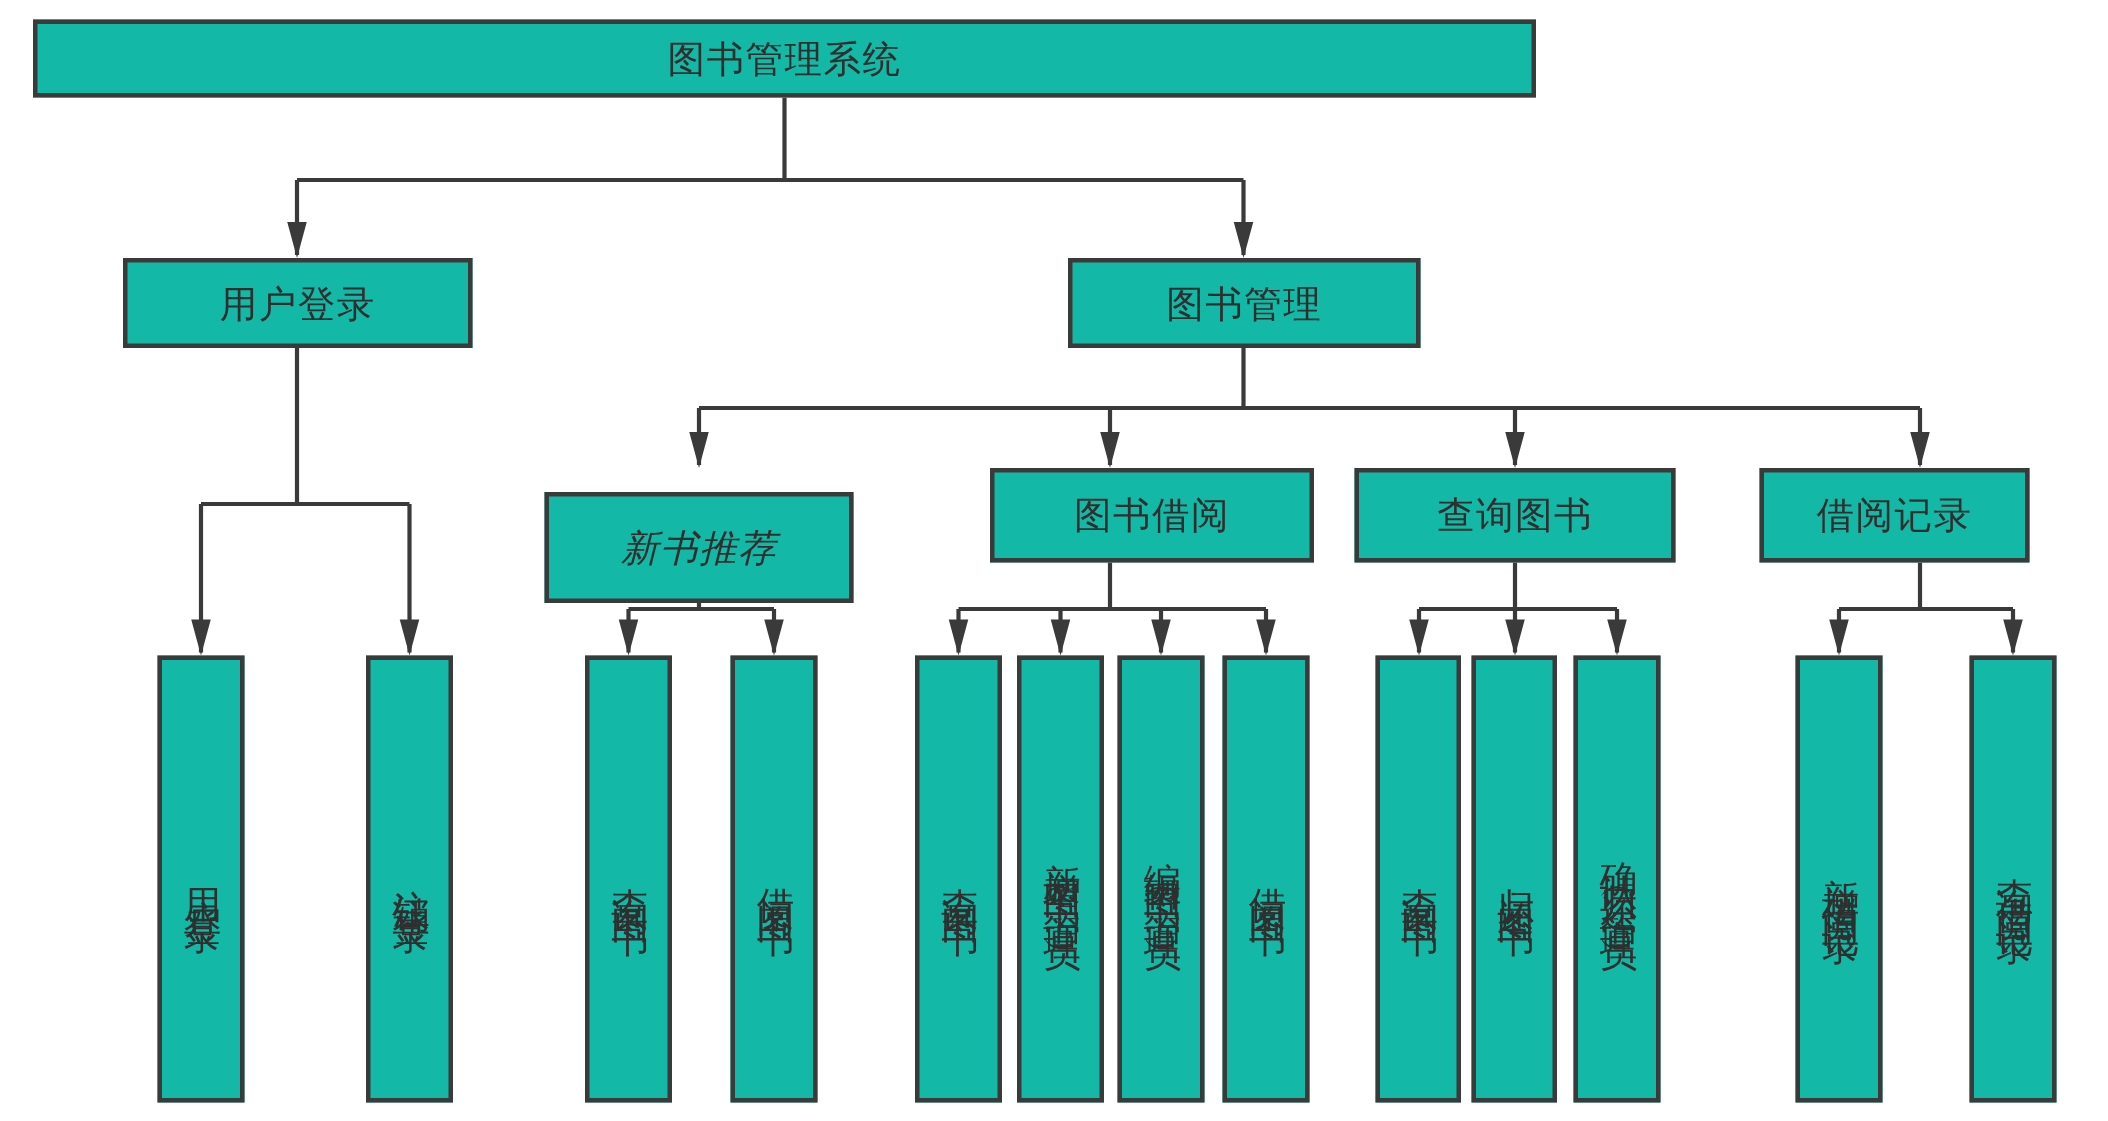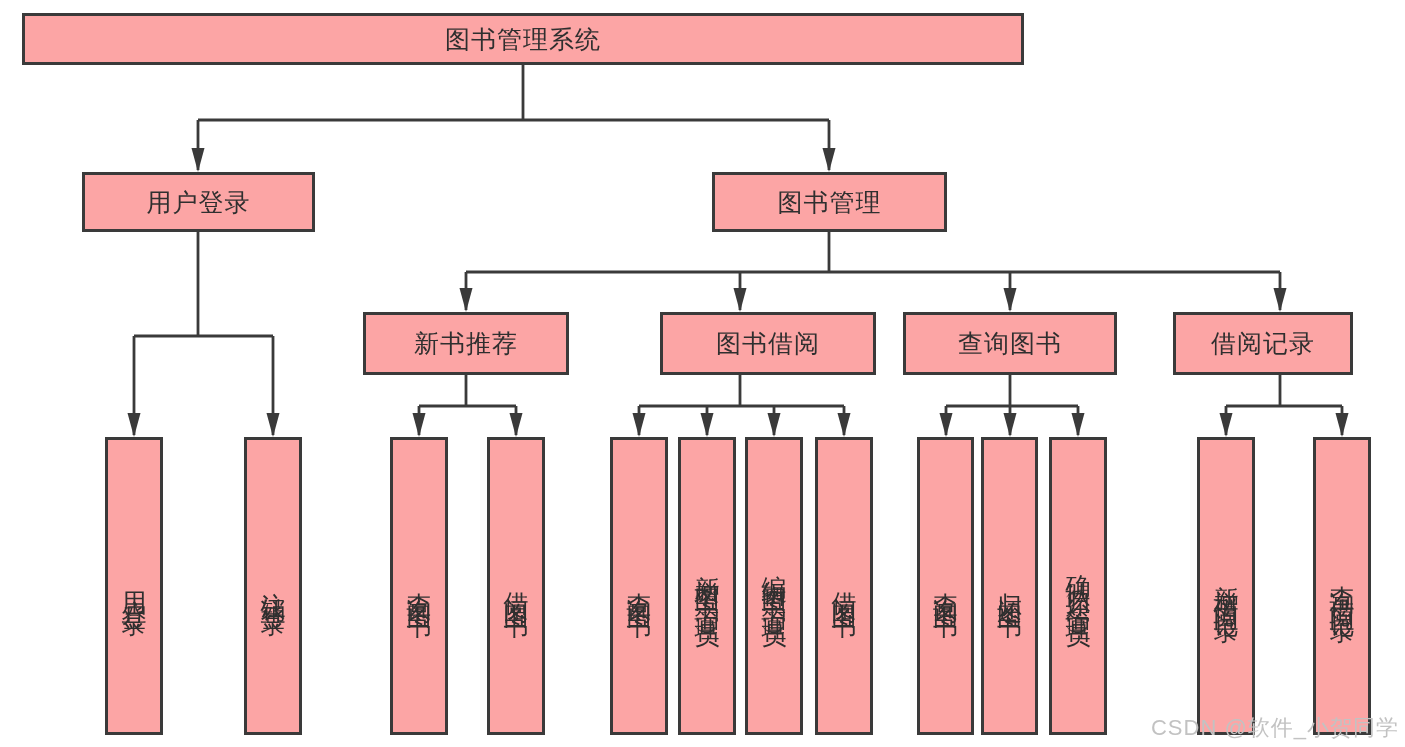--- a/index.html
+++ b/index.html
@@ -17,21 +17,21 @@
   }
   .connector-layer{
     position:absolute;left:0;top:0;width:1405px;height:747px;
     z-index:1;
   }
   .connector-layer line{stroke:var(--line);stroke-width:2.8;}
   .connector-layer polygon{fill:var(--line);}
   .node{
     position:absolute;
     box-sizing:border-box;
-    background:#fca5a5;
+    background:#14b8a6;
     border:3px solid var(--line);
     color:var(--text);
     display:flex;align-items:center;justify-content:center;
     z-index:2;
   }
   .node-h{font-size:25px;letter-spacing:1px;}
   .node-v{z-index:2;}
   .node-v .vtext{
     writing-mode:vertical-rl;
     text-orientation:mixed;
@@ -135,21 +135,21 @@
     <span>图书管理系统</span>
   </div>
 
   <div class="node node-h" style="left:82px;top:172px;width:233px;height:60px;">
     <span>用户登录</span>
   </div>
   <div class="node node-h" style="left:712px;top:172px;width:235px;height:60px;">
     <span>图书管理</span>
   </div>
 
-  <div class="node node-h" style="left:363px;top:312px;width:206px;height:63px;">
+  <div class="node node-h" style="left:363px;top:328px;width:206px;height:74px;font-style:italic;">
     <span>新书推荐</span>
   </div>
   <div class="node node-h" style="left:632px;top:312px;width:216px;height:63px;margin-left:28px;">
     <span>图书借阅</span>
   </div>
   <div class="node node-h" style="left:903px;top:312px;width:214px;height:63px;">
     <span>查询图书</span>
   </div>
   <div class="node node-h" style="left:1173px;top:312px;width:180px;height:63px;">
     <span>借阅记录</span>
@@ -192,14 +192,13 @@
     <span class="vtext">确认归还（管理员）</span>
   </div>
 
   <div class="node node-v" style="left:1197px;top:437px;width:58px;height:298px;">
     <span class="vtext">新增借阅记录</span>
   </div>
   <div class="node node-v" style="left:1313px;top:437px;width:58px;height:298px;">
     <span class="vtext">查询借阅记录</span>
   </div>
 
-  <div class="watermark">CSDN @软件_小贺同学</div>
 </div>
 
 </body></html>

